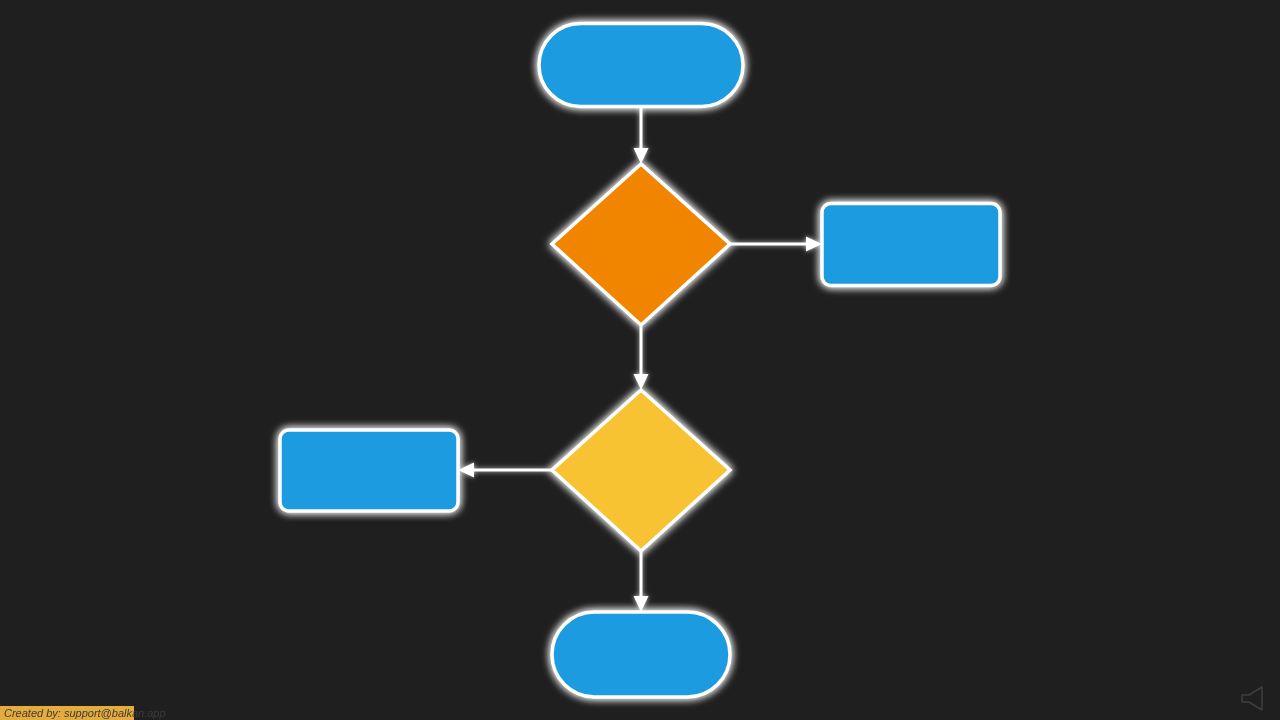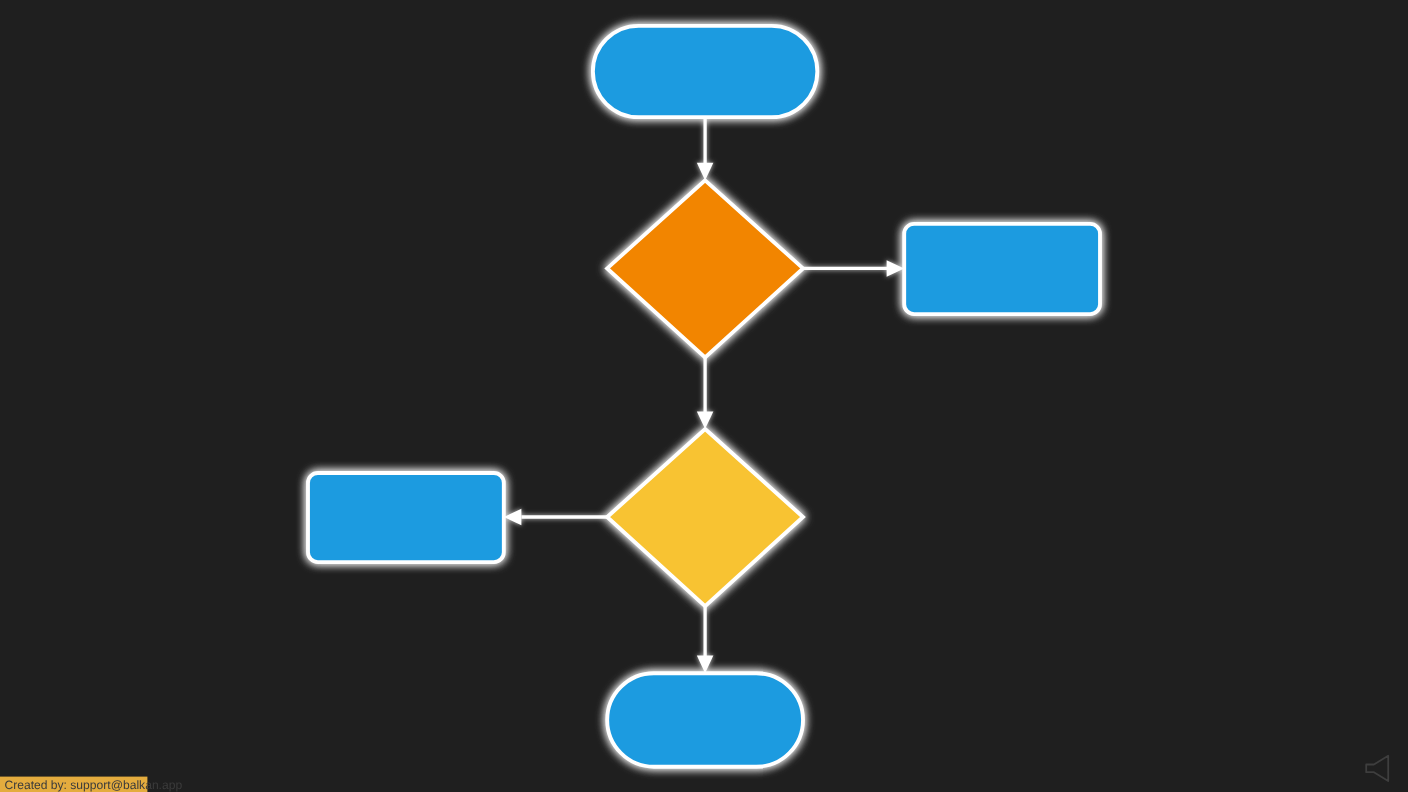--- a/index.html
+++ b/index.html
@@ -7,20 +7,21 @@
     padding: 0;
     width: 1280px;
     height: 720px;
     overflow: hidden;
     background: #1f1f1f;
   }
   .stage {
     position: relative;
     width: 1280px;
     height: 720px;
+    font-style: italic;
   }
   svg { display: block; }
   .node {
     stroke-width: 3.5;
     cursor: pointer;
   }
   .edge-line {
     stroke-width: 3;
     fill: none;
   }

